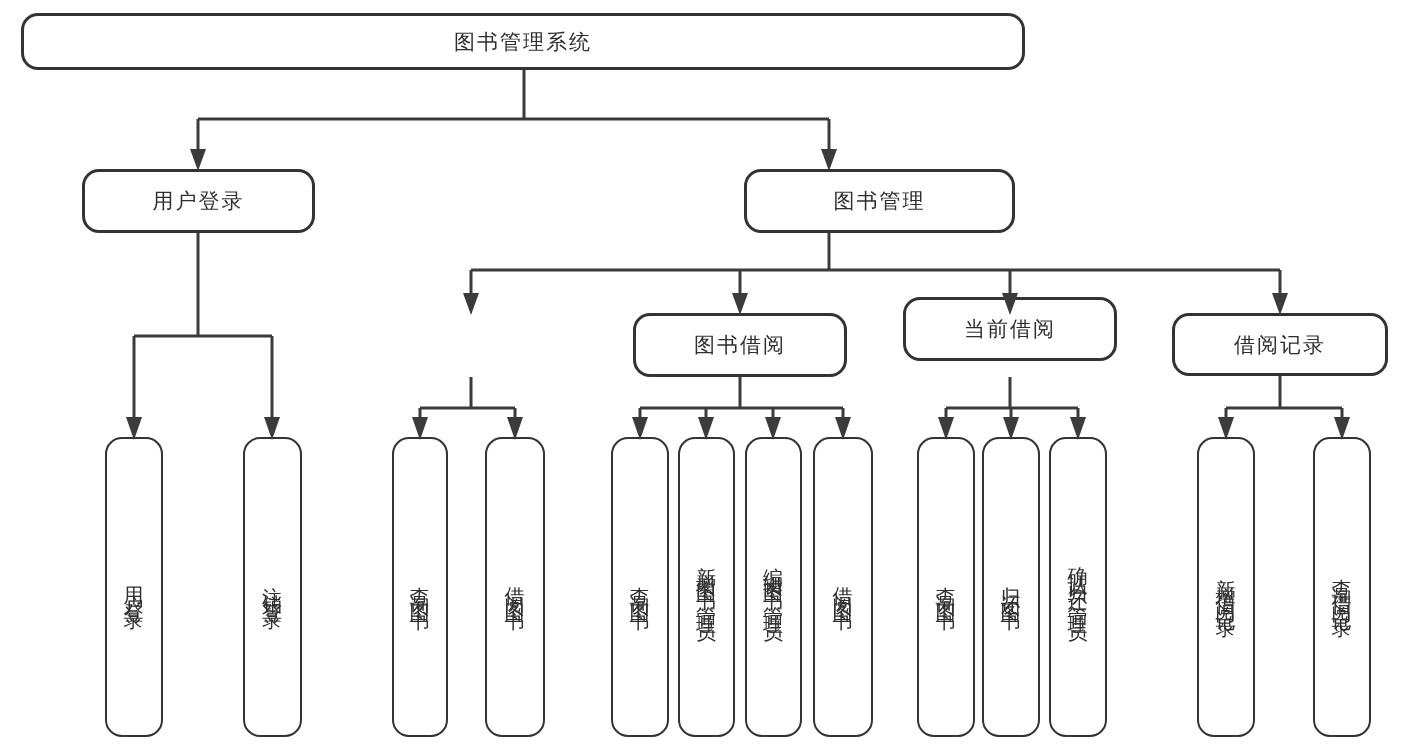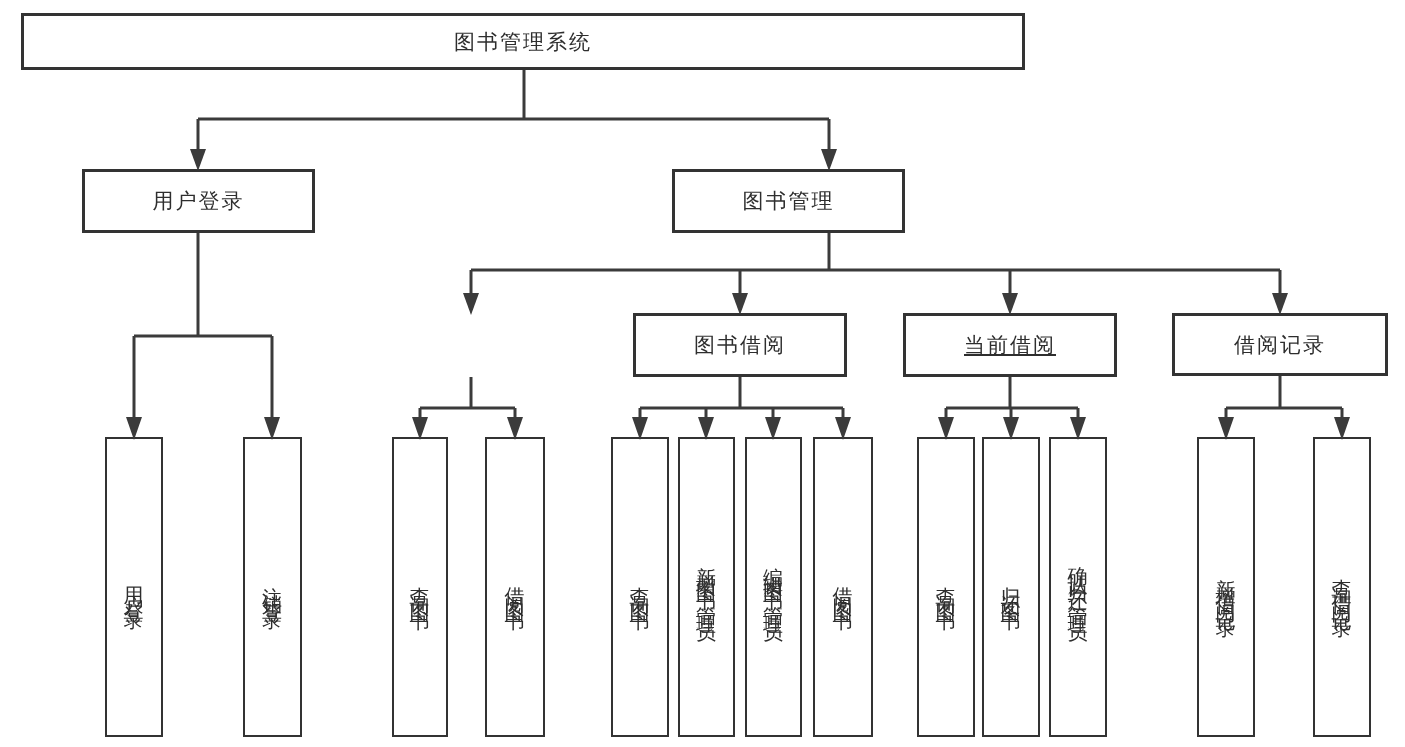--- a/index.html
+++ b/index.html
@@ -13,20 +13,21 @@
   }
   .node {
     position: absolute;
     box-sizing: border-box;
     background: #ffffff;
     display: flex;
     align-items: center;
     justify-content: center;
     color: #2e2e2e;
     z-index: 1;
+    border-radius: 17px;
   }
   .hbox {
     border: 3px solid #333333;
     font-size: 21px;
     letter-spacing: 2px;
     white-space: nowrap;
   }
   .leaf {
     border: 2.5px solid #333333;
     font-size: 20px;
@@ -51,24 +52,24 @@
     z-index: 3;
     font-size: 22px;
     color: rgba(148, 152, 162, 0.85);
     letter-spacing: 1px;
     white-space: nowrap;
   }
 
   
   #n-root   { left: 21px;   top: 13px;  width: 1004px; height: 57px; }
   #n-login  { left: 82px;   top: 169px; width: 233px;  height: 64px; }
-  #n-mgmt   { left: 672px;  top: 169px; width: 233px;  height: 64px; }
+  #n-mgmt   { left: 744px;  top: 169px; width: 271px;  height: 64px; }
   #n-rec    { left: 363px;  top: 313px; width: 216px;  height: 64px; }
   #n-borrow { left: 633px;  top: 313px; width: 214px;  height: 64px; }
-  #n-cur    { left: 903px;  top: 313px; width: 214px;  height: 64px; text-decoration: underline; }
+  #n-cur    { left: 903px;  top: 297px; width: 214px;  height: 64px; }
   #n-rcd    { left: 1172px; top: 313px; width: 216px;  height: 63px; }
 
   .leaf { top: 437px; height: 300px; }
   #l-u1 { left: 105px;  width: 58px; }
   #l-u2 { left: 243px;  width: 59px; }
   #l-a1 { left: 392px;  width: 56px; }
   #l-a2 { left: 485px;  width: 60px; }
   #l-b1 { left: 611px;  width: 58px; }
   #l-b2 { left: 678px;  width: 57px; }
   #l-b3 { left: 745px;  width: 57px; }

